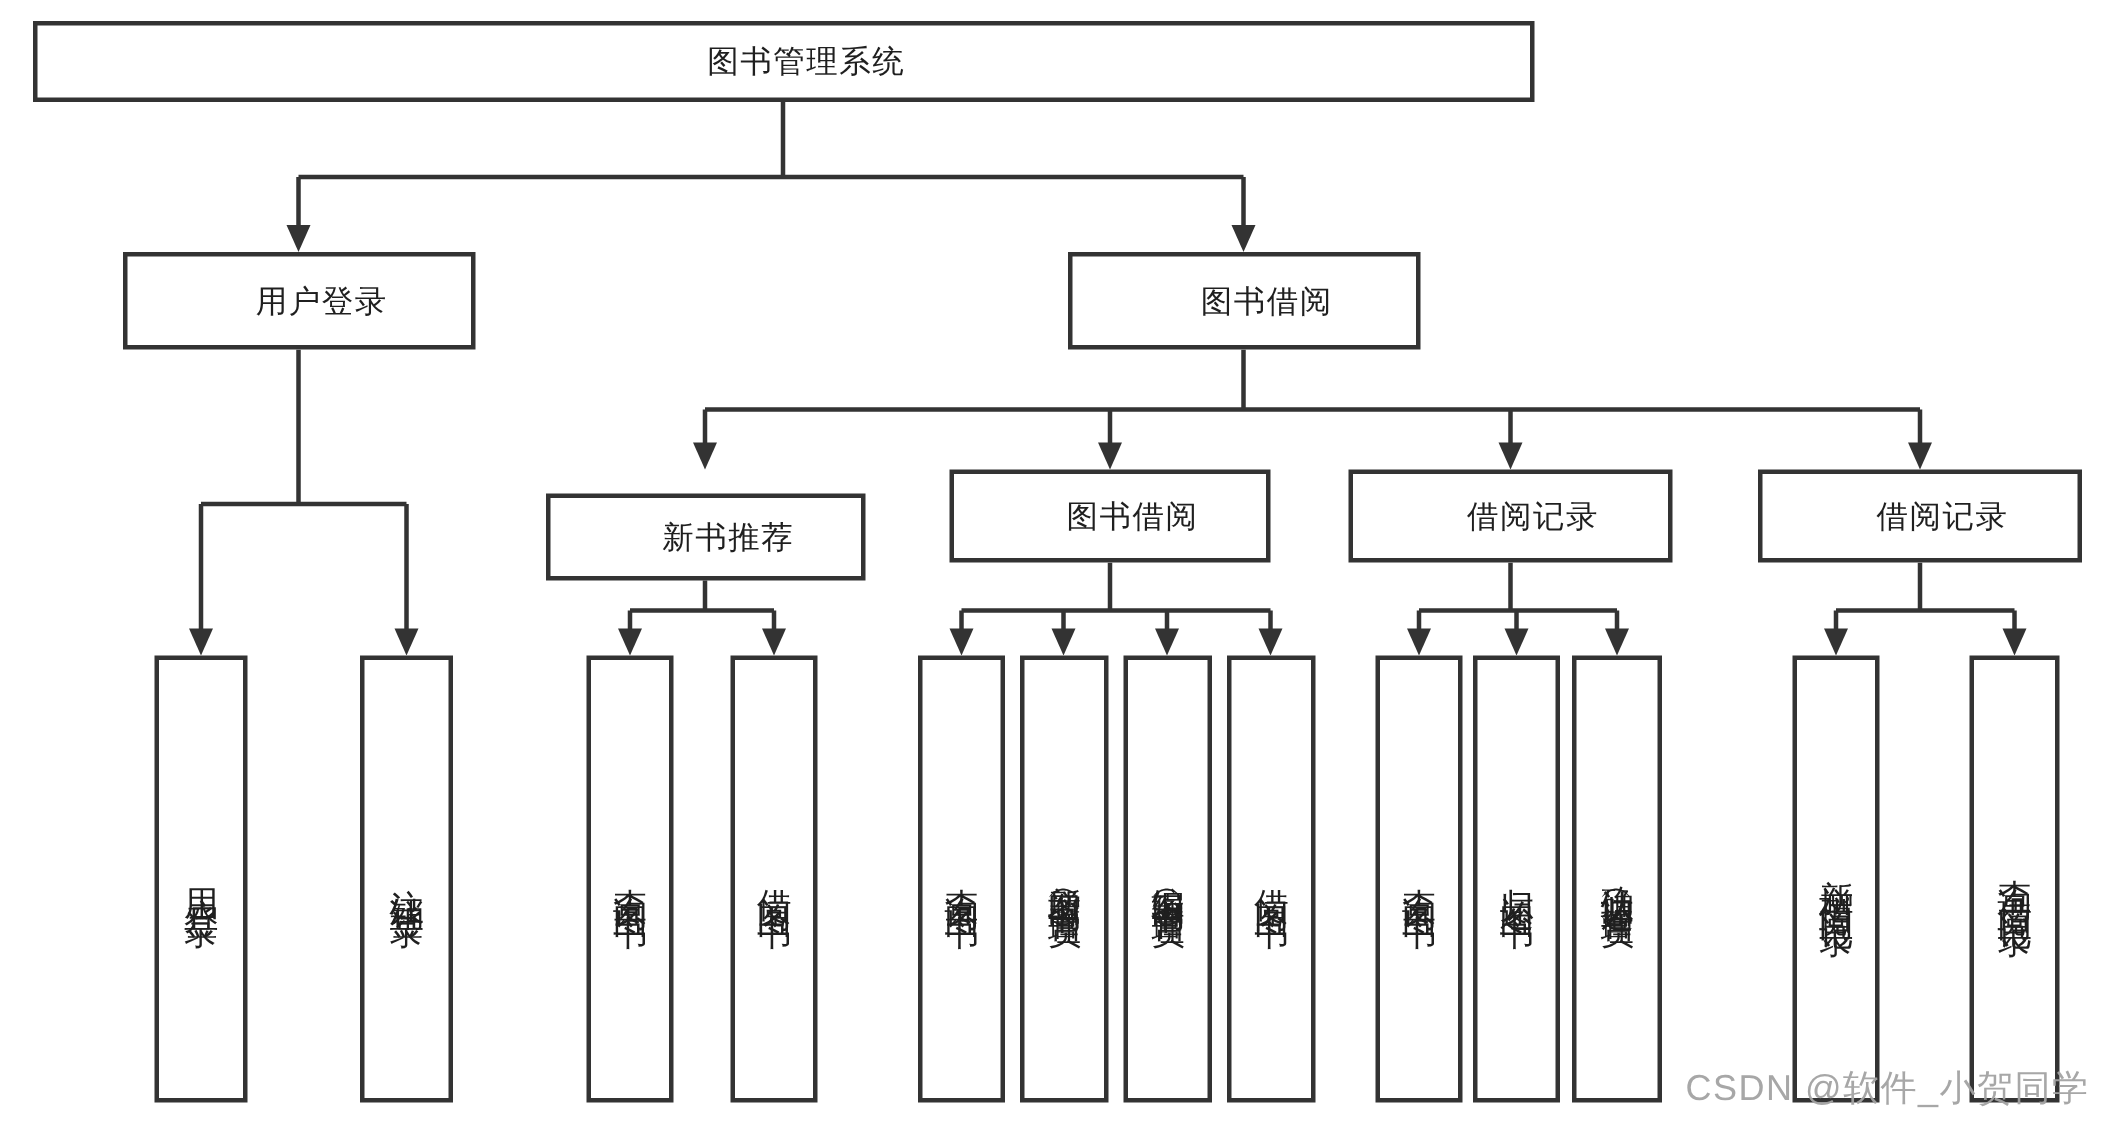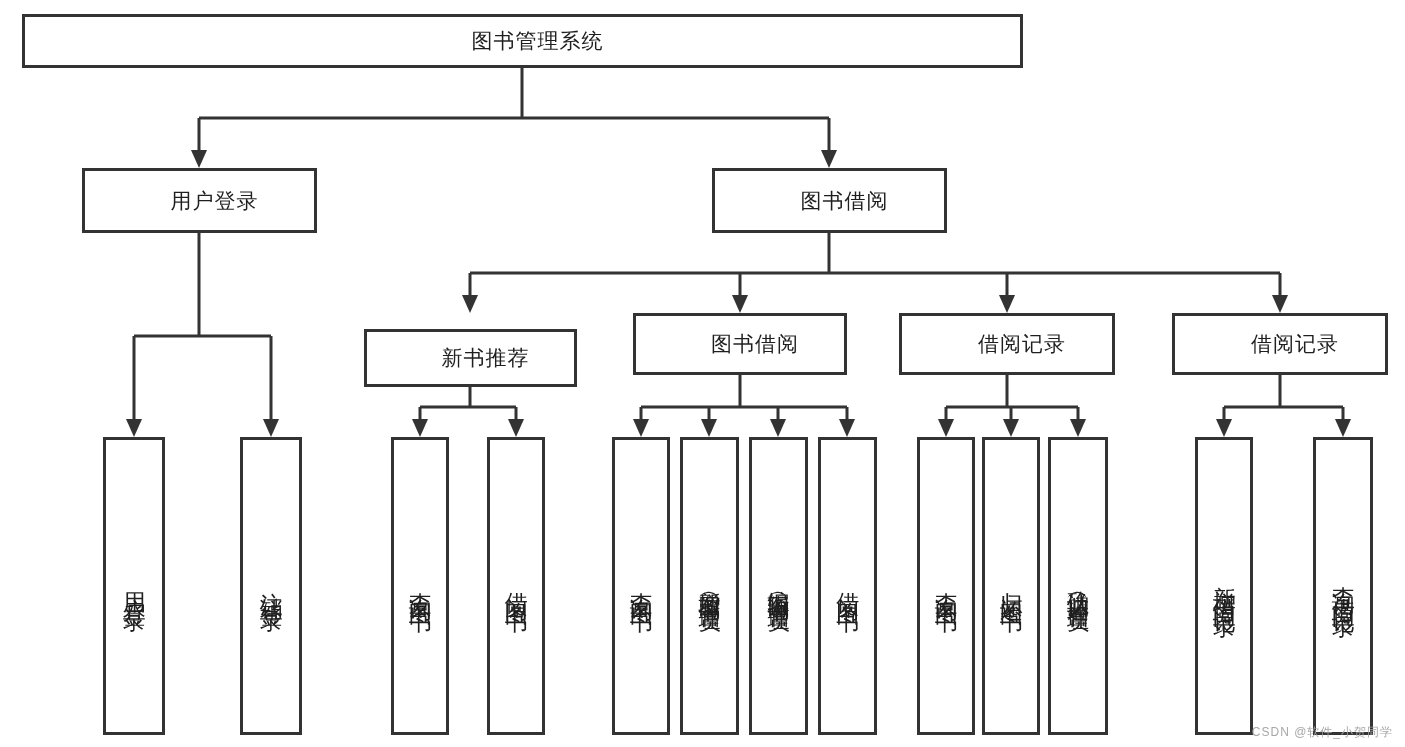--- a/index.html
+++ b/index.html
@@ -59,21 +59,21 @@
   .n-cb-query        { left: 917px;  top: 437px; width: 58px;   height: 298px; }
   .n-cb-return       { left: 982px;  top: 437px; width: 58px;   height: 298px; }
   .n-cb-confirm      { left: 1048px; top: 437px; width: 60px;   height: 298px; }
   .n-br-add          { left: 1195px; top: 437px; width: 58px;   height: 298px; }
   .n-br-query        { left: 1313px; top: 437px; width: 60px;   height: 298px; }
   .leaf.tight { letter-spacing: 3px; font-size: 22px; }
   .watermark {
     position: absolute;
     right: 12px;
     bottom: 6px;
-    font-size: 12px;
+    font-size: 24px;
     color: rgba(162,162,162,0.95);
     letter-spacing: 1px;
     white-space: nowrap;
   }
 </style>
 </head>
 <body>
 
 <div class="canvas">
 

